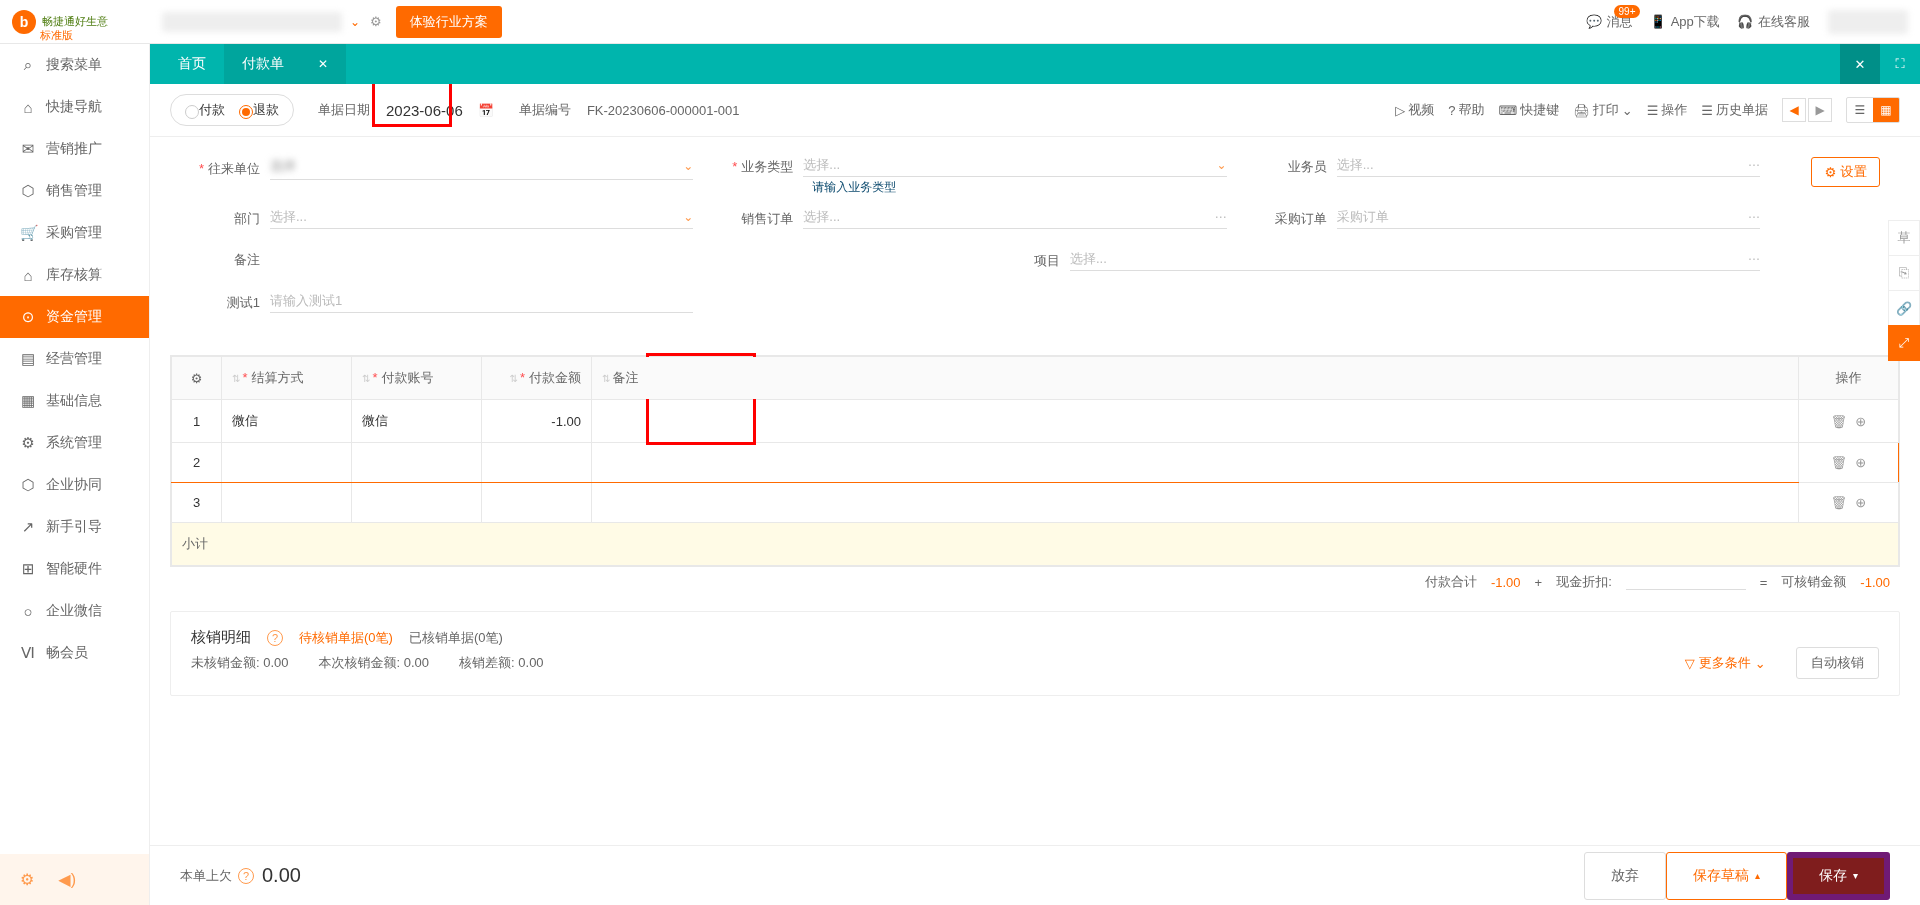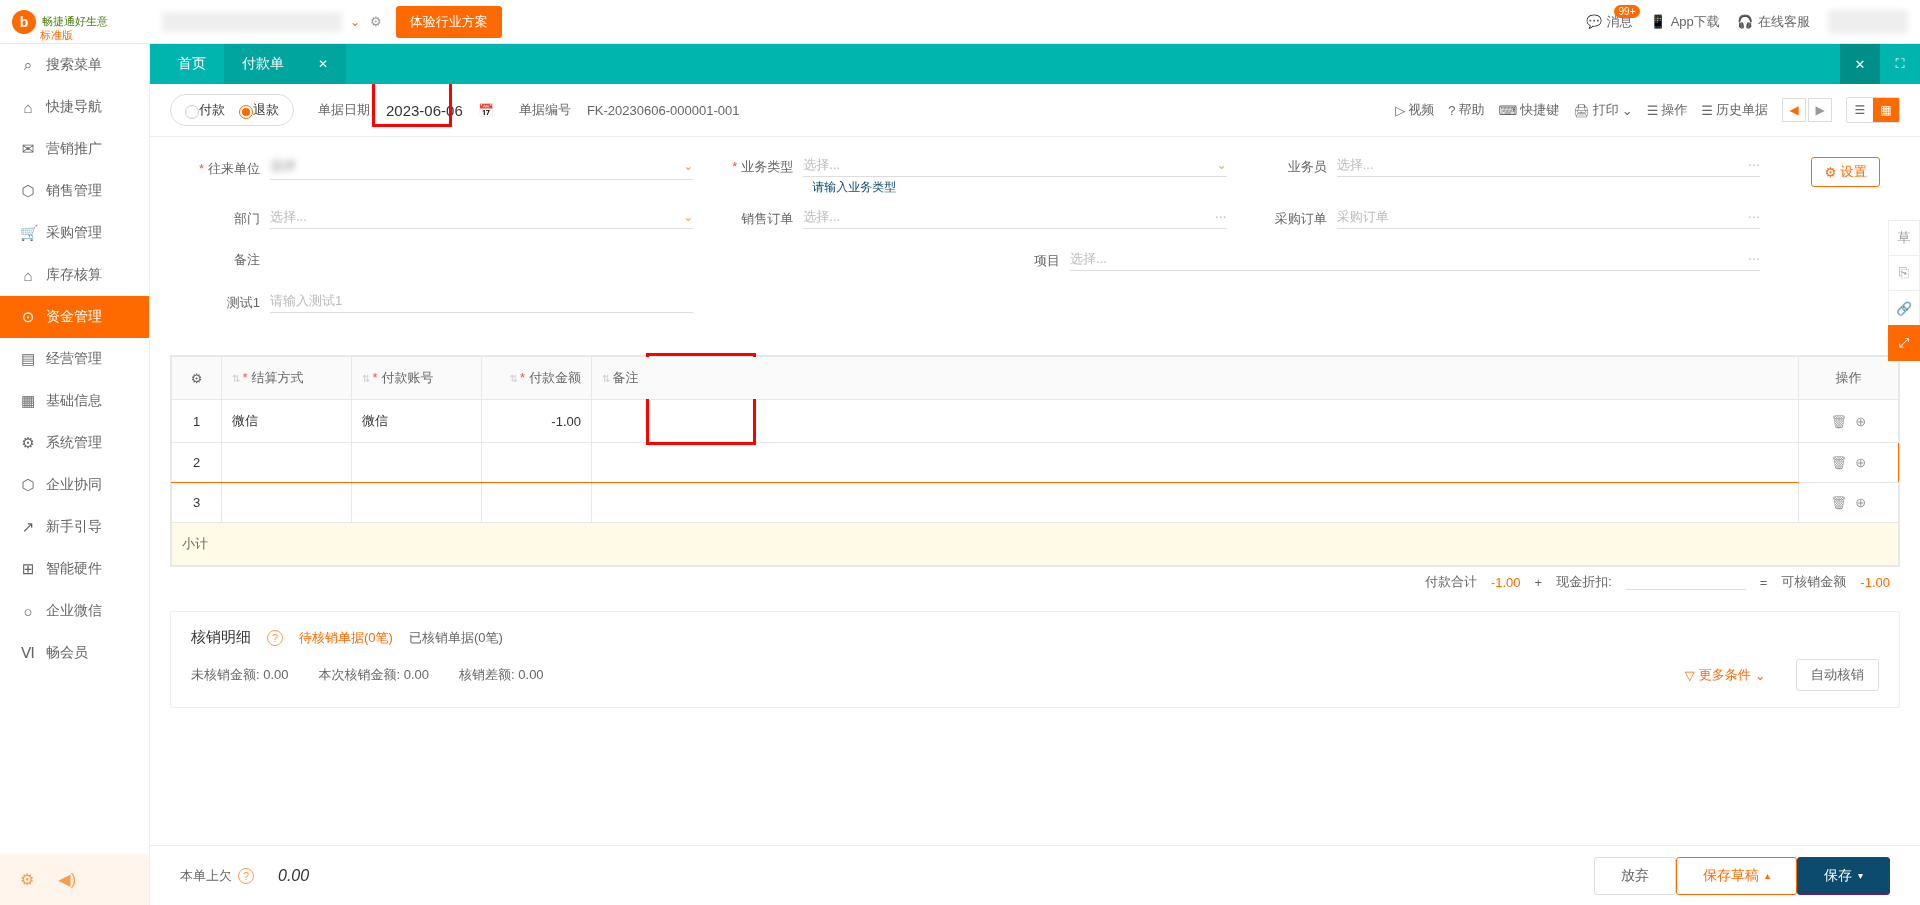--- a/index.html
+++ b/index.html
@@ -100,38 +100,38 @@
 .tbl tbody tr.row2 td:last-child { border-right: 1px solid #ff6a00; border-top-color: #e8e8e8; border-bottom-color: #e8e8e8; }
 .red-box2 { position: absolute; border: 3px solid #ff0000; left: 475px; top: -3px; width: 110px; height: 92px; pointer-events: none; }
 
 
 .totals { display: flex; justify-content: flex-end; align-items: center; gap: 14px; padding: 6px 30px; color: #666; }
 .totals .neg { color: #ff6a00; }
 .disc-input { border: none; border-bottom: 1px solid #ddd; width: 120px; outline: none; }
 
 
 .verify-sec { margin: 14px 20px 0; border: 1px solid #eee; padding: 16px 20px; border-radius: 2px; }
-.verify-hdr { display: flex; align-items: center; gap: 16px; margin-bottom: 12px; }
+.verify-hdr { display: flex; align-items: center; gap: 16px; margin-bottom: 0; }
 .verify-title { font-size: 15px; color: #333; }
 .info-ico { color: #ff9a4d; border: 1px solid #ff9a4d; border-radius: 50%; width: 16px; height: 16px; display: inline-flex; align-items: center; justify-content: center; font-size: 11px; }
 .verify-tab { color: #ff6a00; cursor: pointer; }
 .verify-tab.inactive { color: #666; }
 .verify-amounts { display: flex; gap: 30px; color: #666; align-items: center; }
 .more-cond { margin-left: auto; color: #ff6a00; cursor: pointer; display: flex; align-items: center; gap: 4px; }
 .auto-btn { border: 1px solid #ddd; background: #fff; padding: 6px 14px; border-radius: 3px; cursor: pointer; color: #666; }
 
 
 .footer-bar { position: fixed; bottom: 0; left: 150px; right: 0; height: 60px; background: #fff; border-top: 1px solid #eee; display: flex; align-items: center; padding: 0 30px; }
 .owe-lbl { color: #666; }
-.owe-val { font-size: 16px; font-weight: 500; margin-left: 24px; font-style: italic; }
+.owe-val { font-size: 20px; font-weight: 500; margin-left: 8px; }
 .footer-btns { margin-left: auto; display: flex; gap: 0; }
 .fbtn { padding: 9px 26px; border-radius: 3px; cursor: pointer; font-size: 14px; display: flex; align-items: center; gap: 6px; }
 .fbtn.ghost { background: #fff; border: 1px solid #ddd; color: #666; }
 .fbtn.outline { background: #fff; border: 1px solid #ff6a00; color: #ff6a00; }
-.fbtn.primary { background: #0c4a6e; border: 1px solid #701a75; color: #fff; }
+.fbtn.primary { background: #7f1d1d; border: 6px solid #701a75; color: #fff; }
 .caret { font-size: 10px; }
 
 
 .float-tools { position: fixed; right: 0; top: 220px; display: flex; flex-direction: column; }
 .ft-btn { width: 32px; height: 36px; background: #fff; border: 1px solid #eee; display: flex; align-items: center; justify-content: center; color: #999; cursor: pointer; margin-bottom: -1px; }
 .ft-btn.active { background: #ff6a00; color: #fff; border-color: #ff6a00; }
 </style>
 </head>
 <body>
 

